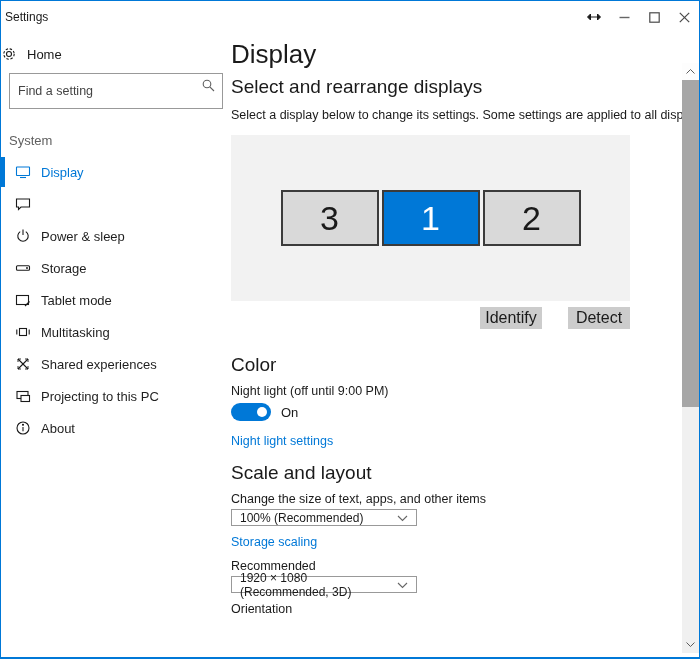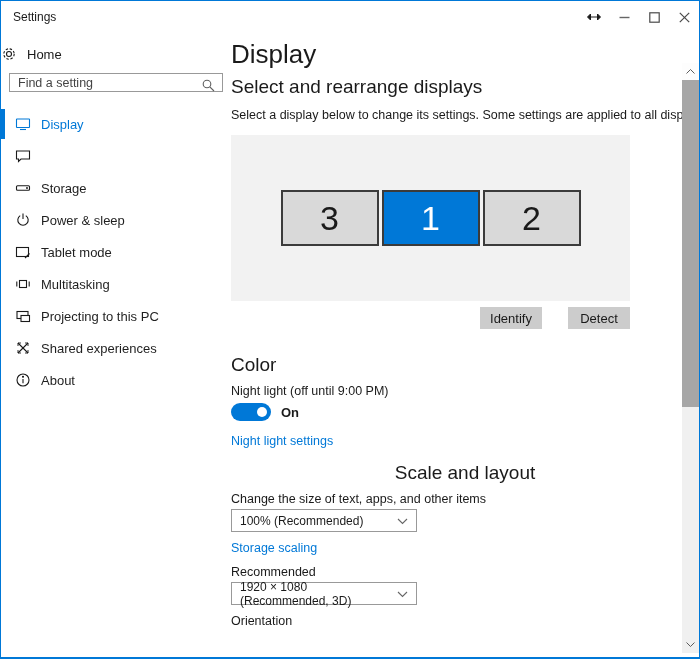--- a/index.html
+++ b/index.html
@@ -16,21 +16,21 @@
   }
 
   
   .titlebar {
     height: 32px;
     display: flex; align-items: center;
     background: #ffffff;
   }
   .titlebar .title {
     font-size: 12px; color: #1a1a1a;
-    padding-left: 12px;
+    padding-left: 4px;
   }
   .controls {
     margin-left: auto;
     display: flex; align-items: center; height: 100%;
   }
   .ctl {
     width: 30px; height: 100%;
     display: flex; align-items: center; justify-content: center;
     color: #1a1a1a; cursor: default;
   }
@@ -49,22 +49,22 @@
     padding-top: 8px;
     position: relative;
   }
   .home-row {
     display: flex; align-items: center;
     height: 26px; padding-left: 0;
     font-size: 13px; color: #1a1a1a;
   }
   .home-row .icon { width: 16px; height: 16px; margin-right: 10px; }
   .searchbox {
-    margin: 6px 8px 16px 8px;
-    height: 19px;
+    margin: 6px 8px 0 8px;
+    height: 36px;
     border: 1px solid #999999;
     background: #fff;
     display: flex; align-items: center;
     position: relative;
   }
   .searchbox input {
     border: none; outline: none;
     width: 100%; height: 100%;
     font-size: 12.5px; color: #333;
     padding: 0 26px 0 8px;
@@ -132,59 +132,59 @@
   }
   .monitor.selected { background: #0078d7; color: #ffffff; }
   .btn-row {
     margin-top: 6px;
     width: 399px;
     display: flex; justify-content: flex-end;
   }
   .win-btn {
     width: 62px; height: 22px;
     background: #cccccc; border: none;
-    font-size: 13px; color: #1a1a1a;
+    font-size: 16px; color: #1a1a1a;
     font-family: "Liberation Sans", sans-serif;
     display: flex; align-items: center; justify-content: center;
     cursor: default;
   }
   .win-btn + .win-btn { margin-left: 26px; }
 
   .field-label { font-size: 12.5px; color: #1a1a1a; line-height: 16px; }
 
-  .toggle-row { margin-top: 4px; display: flex; align-items: center; font-weight: bold; }
+  .toggle-row { margin-top: 4px; display: flex; align-items: center; }
   .toggle {
     width: 40px; height: 18px;
     background: #0078d7; border-radius: 9px;
     position: relative; cursor: default;
   }
   .toggle .knob {
     position: absolute; right: 4px; top: 4px;
     width: 10px; height: 10px;
     background: #ffffff; border-radius: 50%;
   }
   .toggle-state { margin-left: 10px; font-size: 13px; color: #1a1a1a; }
 
   .link { font-size: 12.5px; color: #0078d7; line-height: 16px; cursor: pointer; display: inline-block; }
 
   .dropdown {
     margin-top: 2px;
-    width: 186px; height: 23px;
+    width: 186px; height: 17px;
     border: 1px solid #999999; background: #fff;
     display: flex; align-items: center;
     padding: 0 8px;
     font-size: 12px; color: #1a1a1a;
     position: relative; cursor: default;
   }
   .dropdown .chev { margin-left: auto; }
 
   
   .mt6  { margin-top: 6px; }
   .mt8  { margin-top: 8px; }
-  .mt12 { margin-top: 12px; text-align: center; }
+  .mt12 { margin-top: 12px; }
   .mt24 { margin-top: 24px; }
 
   
   .scrollbar {
     position: absolute;
     right: 0; top: 30px;
     width: 17px; height: 590px;
     background: #f0f0f0;
   }
   .scrollbar .arrow {
@@ -256,20 +256,21 @@
       <div class="searchbox">
         <input type="text" placeholder="Find a setting" style="">
         <span class="search-glyph icon">
           <svg viewBox="0 0 14 14" fill="none" stroke="#5f5f5f" stroke-width="1.1">
             <circle cx="6" cy="6" r="3.8"></circle>
             <line x1="8.8" y1="8.8" x2="13" y2="13"></line>
           </svg>
         </span>
       </div>
 
+      <div class="section-label">System</div>
 
       <nav>
 
         <div class="nav-item selected">
           <span class="accent-bar"></span>
           <span class="icon">
             <svg viewBox="0 0 16 16" fill="none" stroke="#0078d7" stroke-width="1.1">
               <rect x="1.5" y="3" width="13" height="8.5" rx="0.5"></rect>
               <line x1="5" y1="13.5" x2="11" y2="13.5"></line>
             </svg>
@@ -281,35 +282,35 @@
           <span class="icon">
             <svg viewBox="0 0 16 16" fill="none" stroke="#1a1a1a" stroke-width="1.1">
               <path d="M1.5,3 h13 v8 h-8.5 l-2.5,2.5 v-2.5 h-2 z"></path>
             </svg>
           </span>
         </div>
 
         <div class="nav-item">
           <span class="icon">
             <svg viewBox="0 0 16 16" fill="none" stroke="#1a1a1a" stroke-width="1.1">
+              <path d="M5.2,3.6 a5.2,5.2 0 1 0 5.6,0"></path>
+              <line x1="8" y1="1.5" x2="8" y2="7"></line>
+            </svg>
+          </span>
+          <span>Power &amp; sleep</span>
+        </div>
+
+        <div class="nav-item">
+          <span class="icon">
+            <svg viewBox="0 0 16 16" fill="none" stroke="#1a1a1a" stroke-width="1.1">
               <rect x="1.5" y="5.8" width="13" height="4.4" rx="1"></rect>
               <circle cx="12" cy="8" r="0.4" fill="#1a1a1a"></circle>
             </svg>
           </span>
           <span>Storage</span>
-        </div>
-
-        <div class="nav-item">
-          <span class="icon">
-            <svg viewBox="0 0 16 16" fill="none" stroke="#1a1a1a" stroke-width="1.1">
-              <path d="M5.2,3.6 a5.2,5.2 0 1 0 5.6,0"></path>
-              <line x1="8" y1="1.5" x2="8" y2="7"></line>
-            </svg>
-          </span>
-          <span>Power &amp; sleep</span>
         </div>
 
         <div class="nav-item">
           <span class="icon">
             <svg viewBox="0 0 16 16" fill="none" stroke="#1a1a1a" stroke-width="1.1">
               <rect x="1.5" y="3.5" width="12" height="9"></rect>
               <line x1="10" y1="14" x2="14.5" y2="9.5"></line>
             </svg>
           </span>
           <span>Tablet mode</span>
@@ -322,36 +323,36 @@
               <line x1="1.8" y1="5.5" x2="1.8" y2="10.5"></line>
               <line x1="14.2" y1="5.5" x2="14.2" y2="10.5"></line>
             </svg>
           </span>
           <span>Multitasking</span>
         </div>
 
         <div class="nav-item">
           <span class="icon">
             <svg viewBox="0 0 16 16" fill="none" stroke="#1a1a1a" stroke-width="1.1">
-              <rect x="2" y="3.5" width="11" height="7"></rect>
-              <rect x="6" y="7.5" width="8.5" height="6" fill="#fff"></rect>
-            </svg>
-          </span>
-          <span>Projecting to this PC</span>
-        </div>
-
-        <div class="nav-item">
-          <span class="icon">
-            <svg viewBox="0 0 16 16" fill="none" stroke="#1a1a1a" stroke-width="1.1">
               <line x1="3" y1="3" x2="13" y2="13"></line>
               <line x1="13" y1="3" x2="3" y2="13"></line>
               <path d="M3,6 v-3 h3 M10,3 h3 v3 M13,10 v3 h-3 M6,13 h-3 v-3" stroke-width="0.9"></path>
             </svg>
           </span>
           <span>Shared experiences</span>
+        </div>
+
+        <div class="nav-item">
+          <span class="icon">
+            <svg viewBox="0 0 16 16" fill="none" stroke="#1a1a1a" stroke-width="1.1">
+              <rect x="2" y="3.5" width="11" height="7"></rect>
+              <rect x="6" y="7.5" width="8.5" height="6" fill="#fff"></rect>
+            </svg>
+          </span>
+          <span>Projecting to this PC</span>
         </div>
 
         <div class="nav-item">
           <span class="icon">
             <svg viewBox="0 0 16 16" fill="none" stroke="#1a1a1a" stroke-width="1.1">
               <circle cx="8" cy="8" r="6"></circle>
               <line x1="8" y1="7" x2="8" y2="11.2"></line>
               <circle cx="8" cy="4.8" r="0.5" fill="#1a1a1a"></circle>
             </svg>
           </span>

